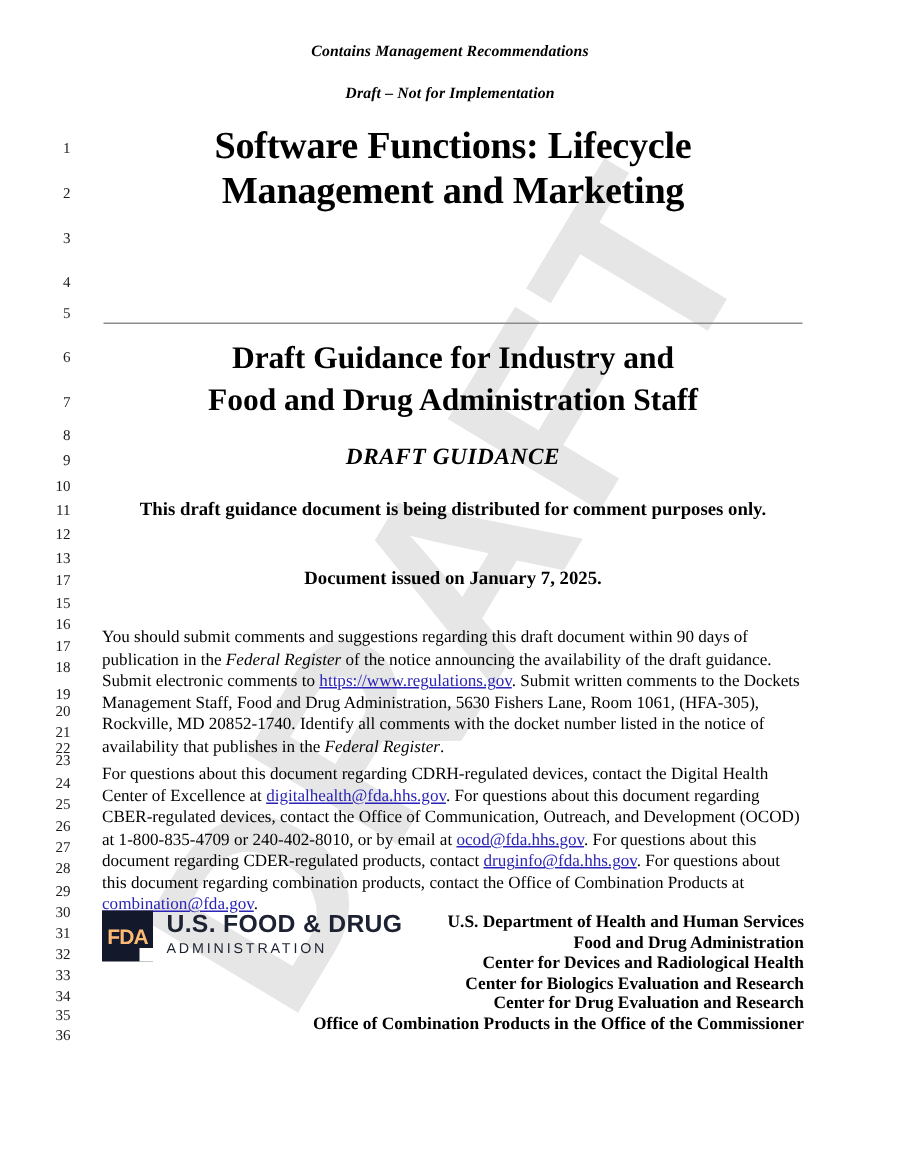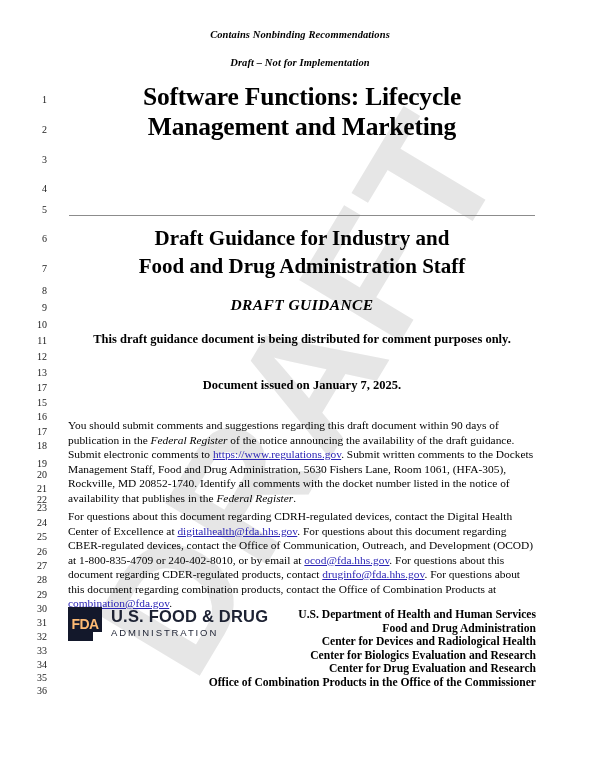--- a/index.html
+++ b/index.html
@@ -269,21 +269,21 @@
       <div class="lineno" style="top: 618px;">31</div>
       <div class="lineno" style="top: 632px;">32</div>
       <div class="lineno" style="top: 646px;">33</div>
       <div class="lineno" style="top: 660px;">34</div>
       <div class="lineno" style="top: 673px;">35</div>
       <div class="lineno" style="top: 686px;">36</div>
     </div>
 
   <div id="content">
 
-    <div id="head1" class="running-head">Contains Nonbinding Recommendations</div>
+    <div id="head1" class="running-head">Contains Management Recommendations</div>
     <div id="head2" class="running-head">Draft – Not for Implementation</div>
 
     <div id="col">
 
       <div id="title-block">
         <div class="title-line">Software Functions: Lifecycle</div>
         <div class="title-line">Management and Marketing</div>
       </div>
 
       <div id="rule" style="border-top-color: rgb(140, 140, 140);"></div>

